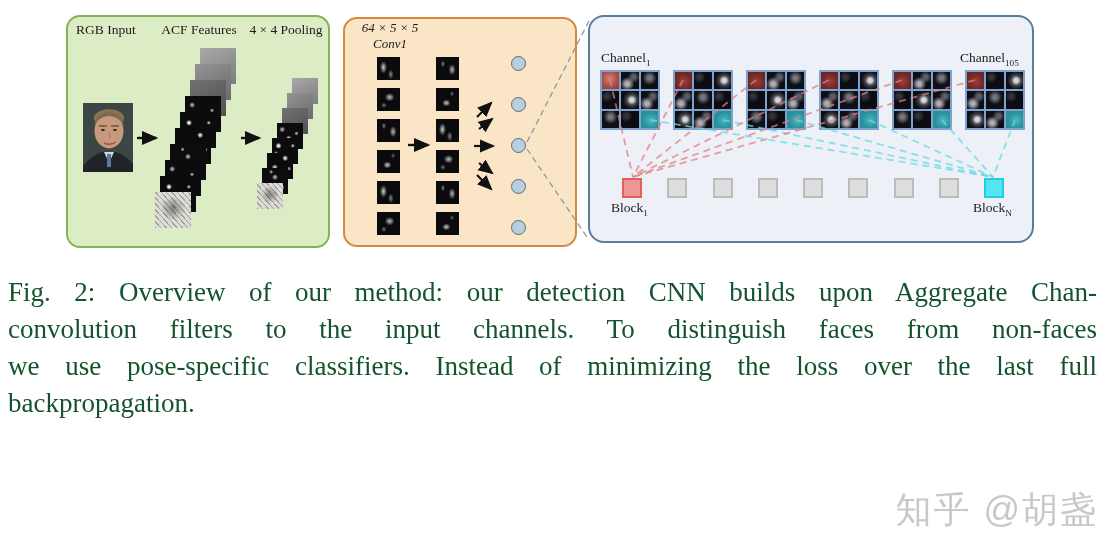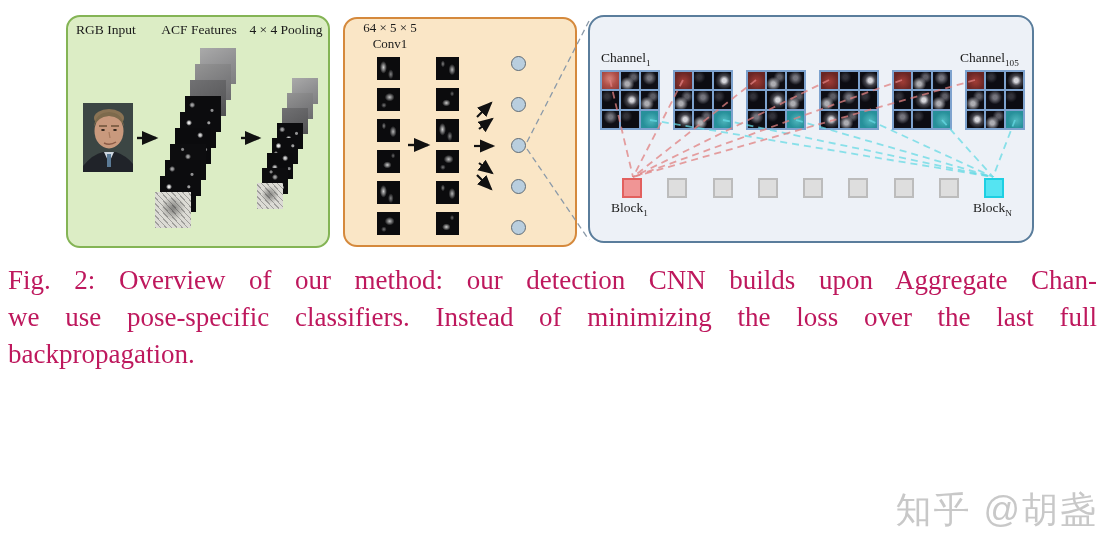--- a/index.html
+++ b/index.html
@@ -4,21 +4,21 @@
 <style>
   html,body{margin:0;padding:0;background:#fff;}
   .page{position:relative;width:1104px;height:548px;background:#ffffff;overflow:hidden;
         font-family:"Liberation Serif",serif;color:#111;}
   .panel{position:absolute;box-sizing:border-box;}
   .panel.green{left:66px;top:15px;width:264px;height:233px;border:2px solid #84b455;border-radius:14px;background:#dcedc5;}
   .panel.orange{left:343px;top:17px;width:234px;height:230px;border:2px solid #d5893c;border-radius:14px;background:#fae6c6;}
   .panel.gridloss{left:588px;top:15px;width:446px;height:228px;border:2px solid #5a7d9c;border-radius:16px;background:#edf1f7;}
   .lab{position:absolute;font-size:13.5px;color:#1a1a1a;white-space:nowrap;}
   .lab.center{text-align:center;}
-  .oh{position:absolute;font-size:13px;color:#1a1a1a;text-align:center;line-height:16px;}
+  .oh{position:absolute;font-size:13px;color:#1a1a1a;text-align:center;line-height:16px;font-style:italic;}
   .gl-title{position:absolute;left:588px;top:28px;width:446px;text-align:center;font-size:26px;color:#0d0d0d;}
   sub{font-size:0.68em;}
   .tile{position:absolute;}
   .t-gray1{background:linear-gradient(150deg,#aaaaaa,#909092 55%,#7e7e80);}
   .t-gray2{background:linear-gradient(150deg,#949494,#7d7d7f 55%,#6c6c6e);}
   .t-gray3{background:linear-gradient(150deg,#717173,#5b5b5d 70%,#505052);}
   .td0{background:radial-gradient(circle at 25% 30%,rgba(255,255,255,.9) 1px,transparent 3px),radial-gradient(circle at 62% 68%,rgba(255,255,255,.7) 1px,transparent 3px),radial-gradient(circle at 80% 30%,rgba(255,255,255,.6) 1px,transparent 2px),radial-gradient(circle at 42% 80%,rgba(255,255,255,.65) 1px,transparent 3px),radial-gradient(circle at 15% 58%,rgba(255,255,255,.5) 1px,transparent 2px),#0c0c0e;}
   .td1{background:radial-gradient(circle at 70% 20%,rgba(255,255,255,.8) 1px,transparent 3px),radial-gradient(circle at 30% 55%,rgba(255,255,255,.7) 1px,transparent 3px),radial-gradient(circle at 55% 85%,rgba(255,255,255,.6) 1px,transparent 3px),radial-gradient(circle at 85% 60%,rgba(255,255,255,.5) 1px,transparent 2px),#0b0b0d;}
   .td2{background:radial-gradient(circle at 20% 80%,rgba(255,255,255,.85) 1px,transparent 3px),radial-gradient(circle at 50% 35%,rgba(255,255,255,.6) 1px,transparent 3px),radial-gradient(circle at 78% 75%,rgba(255,255,255,.65) 1px,transparent 2px),radial-gradient(circle at 35% 15%,rgba(255,255,255,.5) 1px,transparent 2px),#0d0d0f;}
   .td3{background:radial-gradient(circle at 45% 60%,rgba(255,255,255,.8) 1px,transparent 3px),radial-gradient(circle at 75% 40%,rgba(255,255,255,.55) 1px,transparent 2px),radial-gradient(circle at 20% 25%,rgba(255,255,255,.6) 1px,transparent 3px),#0c0c0e;}
@@ -31,21 +31,21 @@
   .cg{position:absolute;display:grid;grid-template-columns:repeat(3,1fr);grid-template-rows:repeat(3,1fr);gap:2px;padding:2px;width:60px;height:60px;box-sizing:border-box;background:#7da2ce;}
   .cc{width:100%;height:100%;}
   .cred{background:radial-gradient(circle at 50% 55%,rgba(160,60,54,.9) 10%,transparent 70%),#692624;}
   .cred-bright{background:radial-gradient(circle at 45% 40%,#cf7a72 10%,#b05048 50%,#8c3a36 100%);}
   .cteal{background:radial-gradient(circle at 60% 55%,rgba(110,210,215,.5) 8%,transparent 60%),#27909a;}
   .cv0{background:radial-gradient(circle at 60% 50%,rgba(235,235,240,.9) 2px,rgba(150,150,160,.4) 5px,transparent 9px),#0d0d13;}
   .cv1{background:radial-gradient(circle at 35% 70%,rgba(225,225,230,.75) 2px,transparent 7px),radial-gradient(circle at 70% 30%,rgba(170,170,180,.5) 2px,transparent 6px),#0e0e15;}
   .cv2{background:radial-gradient(circle at 50% 35%,rgba(200,200,210,.55) 2px,transparent 7px),#0f0f16;}
   .cv3{background:radial-gradient(circle at 30% 30%,rgba(120,120,130,.35) 2px,transparent 6px),#0c0c12;}
   .blk{position:absolute;width:20px;height:20px;border:2px solid;box-sizing:border-box;}
-  .caption{position:absolute;left:8px;top:262px;width:1089px;font-size:27px;line-height:37px;color:#be185d;}
+  .caption{position:absolute;left:8px;top:274px;width:1089px;font-size:27px;line-height:37px;color:#14532d;}
   .cap-line{text-align:justify;text-align-last:justify;white-space:normal;}
   .cap-line.last{text-align-last:left;}
   .watermark{position:absolute;right:6px;top:486px;font-family:Liberation Sans, sans-serif;font-size:36px;
              color:rgba(197,197,197,.95);letter-spacing:2px;text-shadow:1px 1px 0 rgba(255,255,255,.9);}
   svg.overlay{position:absolute;left:0;top:0;pointer-events:none;}
 </style>
 </head>
 <body>
 
 <div class="page" id="page">
@@ -78,20 +78,21 @@
     <div>Conv1</div>
   </div>
 
   <span class="lab" style="left:601px;top:50px"><span>Channel</span><sub>1</sub></span>
   <span class="lab" style="left:960px;top:50px"><span>Channel</span><sub>105</sub></span>
   <span class="lab" style="left:611px;top:200px"><span>Block</span><sub>1</sub></span>
   <span class="lab" style="left:973px;top:200px"><span>Block</span><sub>N</sub></span>
 
   <div class="caption" id="caption">
       <div class="cap-line">Fig. 2: Overview of our method: our detection CNN builds upon Aggregate Chan-</div>
+      <div class="cap-line">convolution filters to the input channels. To distinguish faces from non-faces</div>
       <div class="cap-line">we use pose-specific classifiers. Instead of minimizing the loss over the last full</div>
       <div class="cap-line last">backpropagation.</div>
     </div>
 
   <div class="watermark">知乎 @胡盏</div>
 <div class="tile t-gray1" style="left: 200px; top: 48px; width: 36px; height: 36px;"></div>
     <div class="tile t-gray2" style="left: 195px; top: 64px; width: 36px; height: 36px;"></div>
     <div class="tile t-gray3" style="left: 190px; top: 80px; width: 36px; height: 36px;"></div>
     <div class="tile td3" style="left: 185px; top: 96px; width: 36px; height: 36px;"></div>
     <div class="tile td0" style="left: 180px; top: 112px; width: 36px; height: 36px;"></div>

